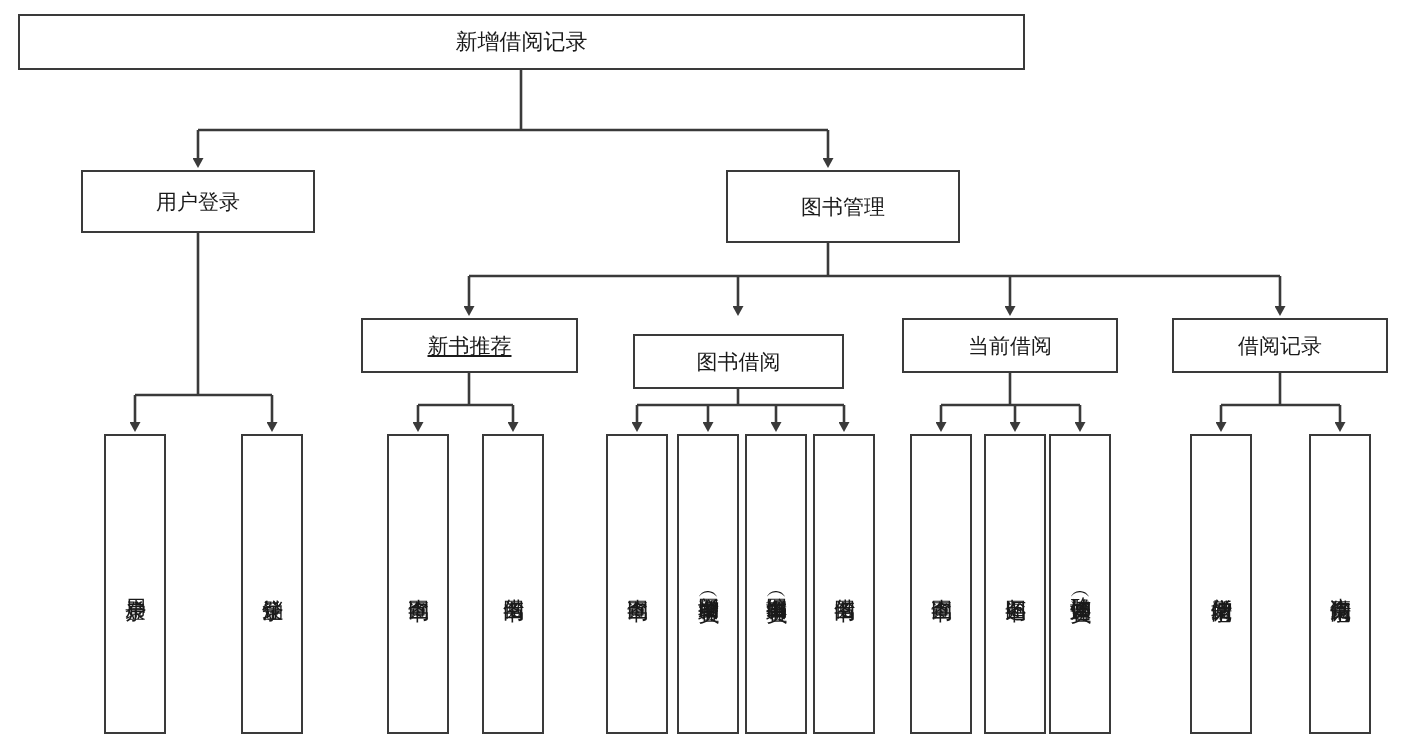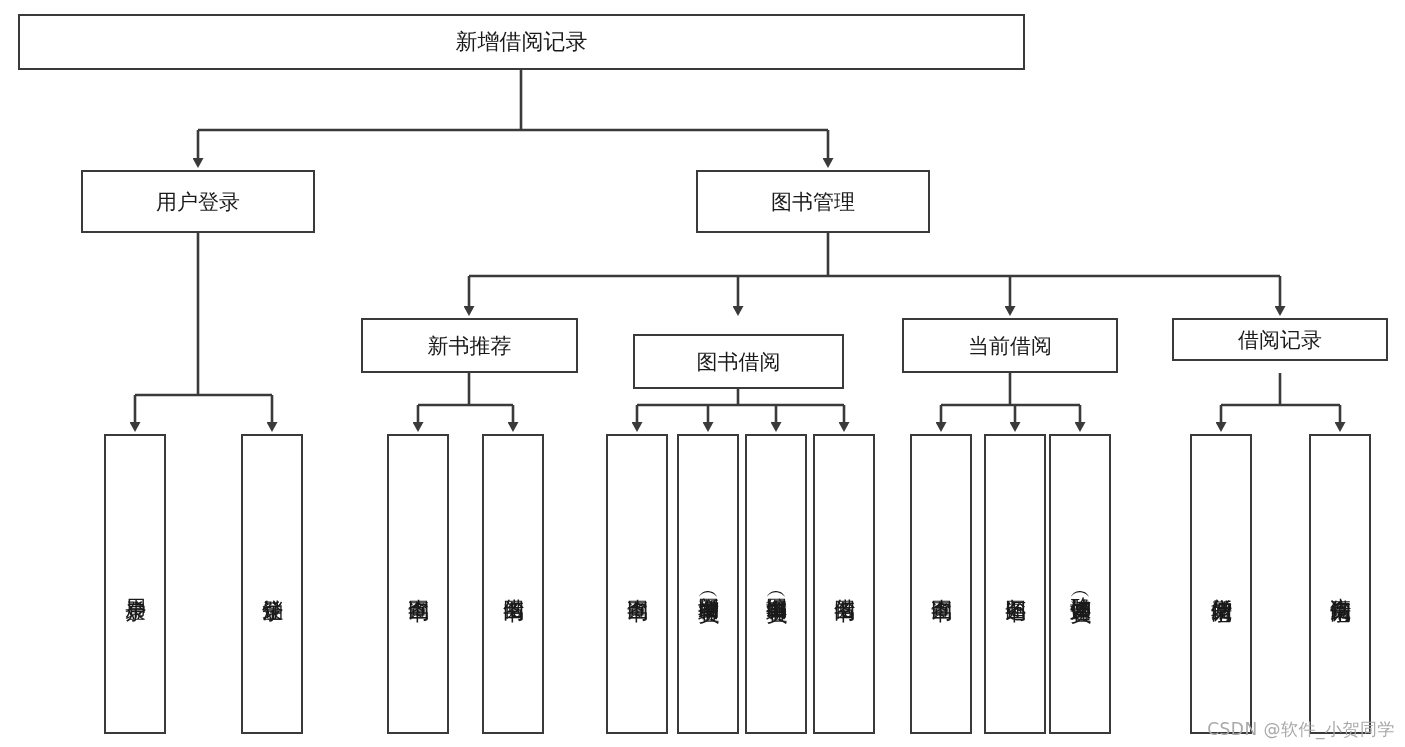--- a/index.html
+++ b/index.html
@@ -120,33 +120,33 @@
       </g>
   </svg>
 
   <div id="nodes">
       <div class="node root" style="left: 18px; top: 14px; width: 1007px; height: 56px;">
         <span class="label">新增借阅记录</span>
       </div>
       <div class="node lvl2" style="left: 81px; top: 170px; width: 234px; height: 63px;">
         <span class="label">用户登录</span>
       </div>
-      <div class="node lvl2" style="left: 696px; top: 170px; width: 234px; height: 63px;">
+      <div class="node lvl2" style="left: 726px; top: 170px; width: 234px; height: 73px;">
         <span class="label">图书管理</span>
       </div>
-      <div class="node lvl3" style="left: 361px; top: 318px; width: 217px; height: 55px;">
+      <div class="node lvl3" style="left: 361px; top: 318px; width: 217px; height: 55px; text-decoration: underline;">
         <span class="label">新书推荐</span>
       </div>
       <div class="node lvl3" style="left: 633px; top: 334px; width: 211px; height: 55px;">
         <span class="label">图书借阅</span>
       </div>
       <div class="node lvl3" style="left: 902px; top: 318px; width: 216px; height: 55px; text-align: center;">
         <span class="label">当前借阅</span>
       </div>
-      <div class="node lvl3" style="left: 1172px; top: 318px; width: 216px; height: 43px; justify-content: center;">
+      <div class="node lvl3" style="left: 1172px; top: 318px; width: 216px; height: 55px; justify-content: center;">
         <span class="label">借阅记录</span>
       </div>
       <div class="node leaf" style="left: 104px; top: 434px; width: 62px; height: 300px;">
         <span class="label">用户登录</span>
       </div>
       <div class="node leaf" style="left: 241px; top: 434px; width: 62px; height: 300px;">
         <span class="label">注销登录</span>
       </div>
       <div class="node leaf" style="left: 387px; top: 434px; width: 62px; height: 300px;">
         <span class="label">查询图书</span>
@@ -176,14 +176,13 @@
         <span class="label">确认归还（管理员）</span>
       </div>
       <div class="node leaf" style="left: 1190px; top: 434px; width: 62px; height: 300px;">
         <span class="label">新增借阅记录</span>
       </div>
       <div class="node leaf" style="left: 1309px; top: 434px; width: 62px; height: 300px;">
         <span class="label">查询借阅记录</span>
       </div>
     </div>
 
-  <div class="watermark">CSDN @软件_小贺同学</div>
 </div>
 
 </body></html>

